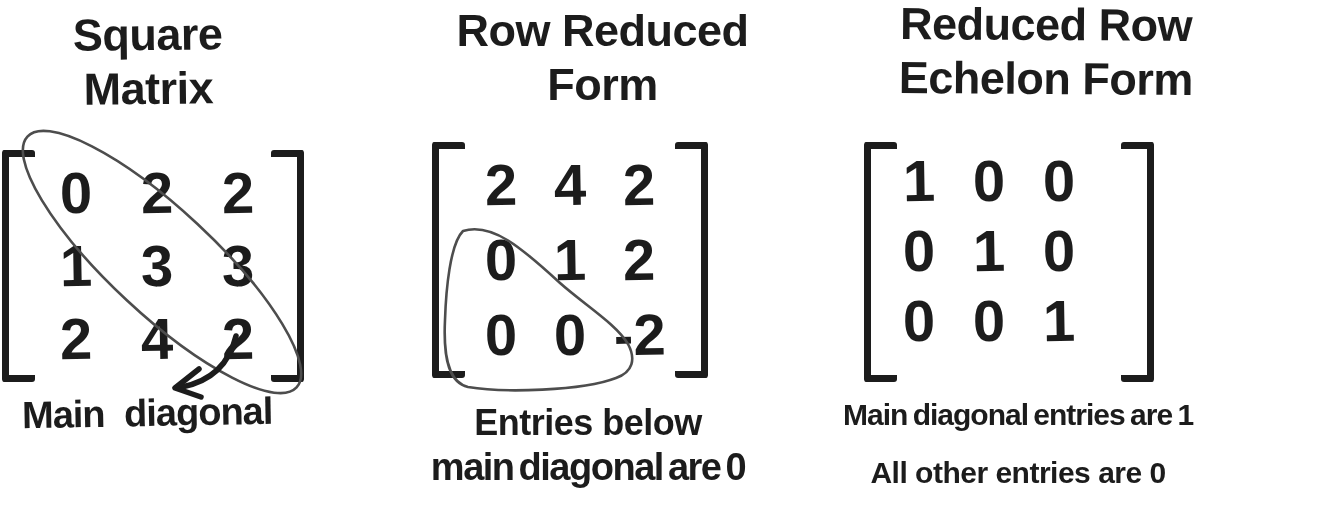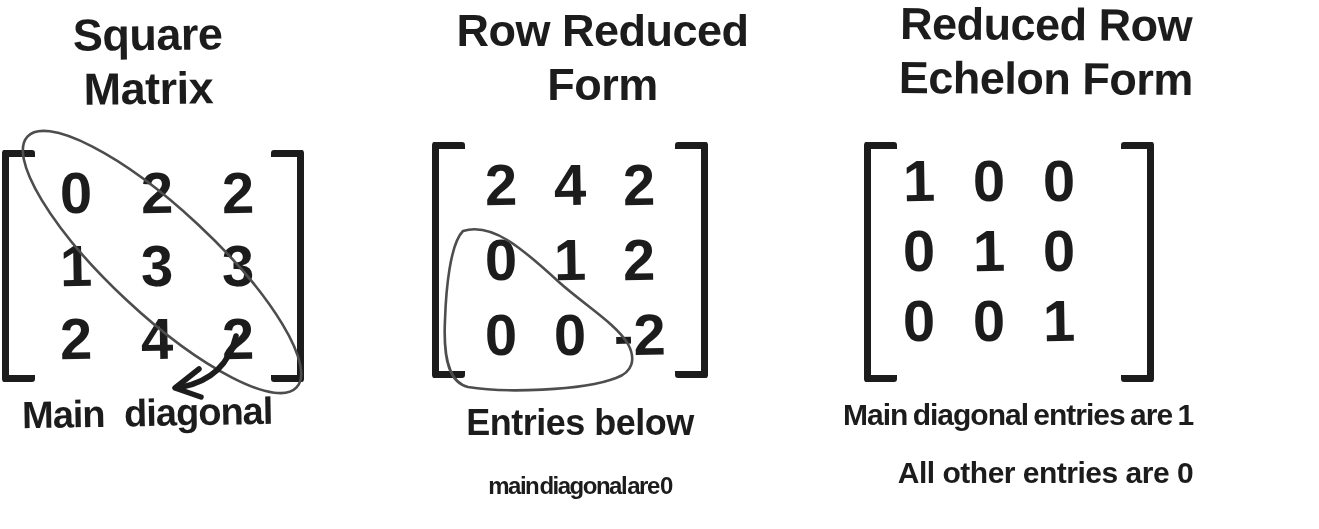--- a/index.html
+++ b/index.html
@@ -32,24 +32,24 @@
     align-items:center;justify-items:center;
     font-size:58px;font-weight:700;line-height:1;
   }
   .m0 .cells{left:34px;right:26px;top:6px;bottom:6px;}
   .m1 .cells{left:34px;right:34px;top:6px;bottom:6px;}
   .m2 .cells{left:20px;right:60px;top:4px;bottom:26px;}
   .cells span{transform:rotate(-1deg);}
 
   .caption{position:absolute;font-weight:700;white-space:nowrap;}
   .c0{left:22px;top:392px;font-size:38px;letter-spacing:-1px;word-spacing:10px;transform:rotate(-1deg);}
-  .c1{left:388px;top:402px;width:384px;text-align:center;}
+  .c1{left:396px;top:402px;width:384px;text-align:center;}
   .c1 .line1{font-size:36px;letter-spacing:-0.5px;}
-  .c1 .line2{font-size:24px;letter-spacing:-1.5px;margin-top:28px;word-spacing:-4px;}
-  .c2{left:843px;top:398px;text-align:right;}
+  .c1 .line2{font-size:38px;letter-spacing:-1.5px;margin-top:2px;word-spacing:-4px;}
+  .c2{left:843px;top:398px;text-align:center;}
   .c2 .line1{font-size:30px;letter-spacing:-1px;word-spacing:-2px;}
   .c2 .line2{font-size:30px;letter-spacing:-0.5px;margin-top:24px;}
 
   svg.annot{position:absolute;left:0;top:0;pointer-events:none;}
 </style>
 </head>
 <body>
 
 <div class="stage">
 

